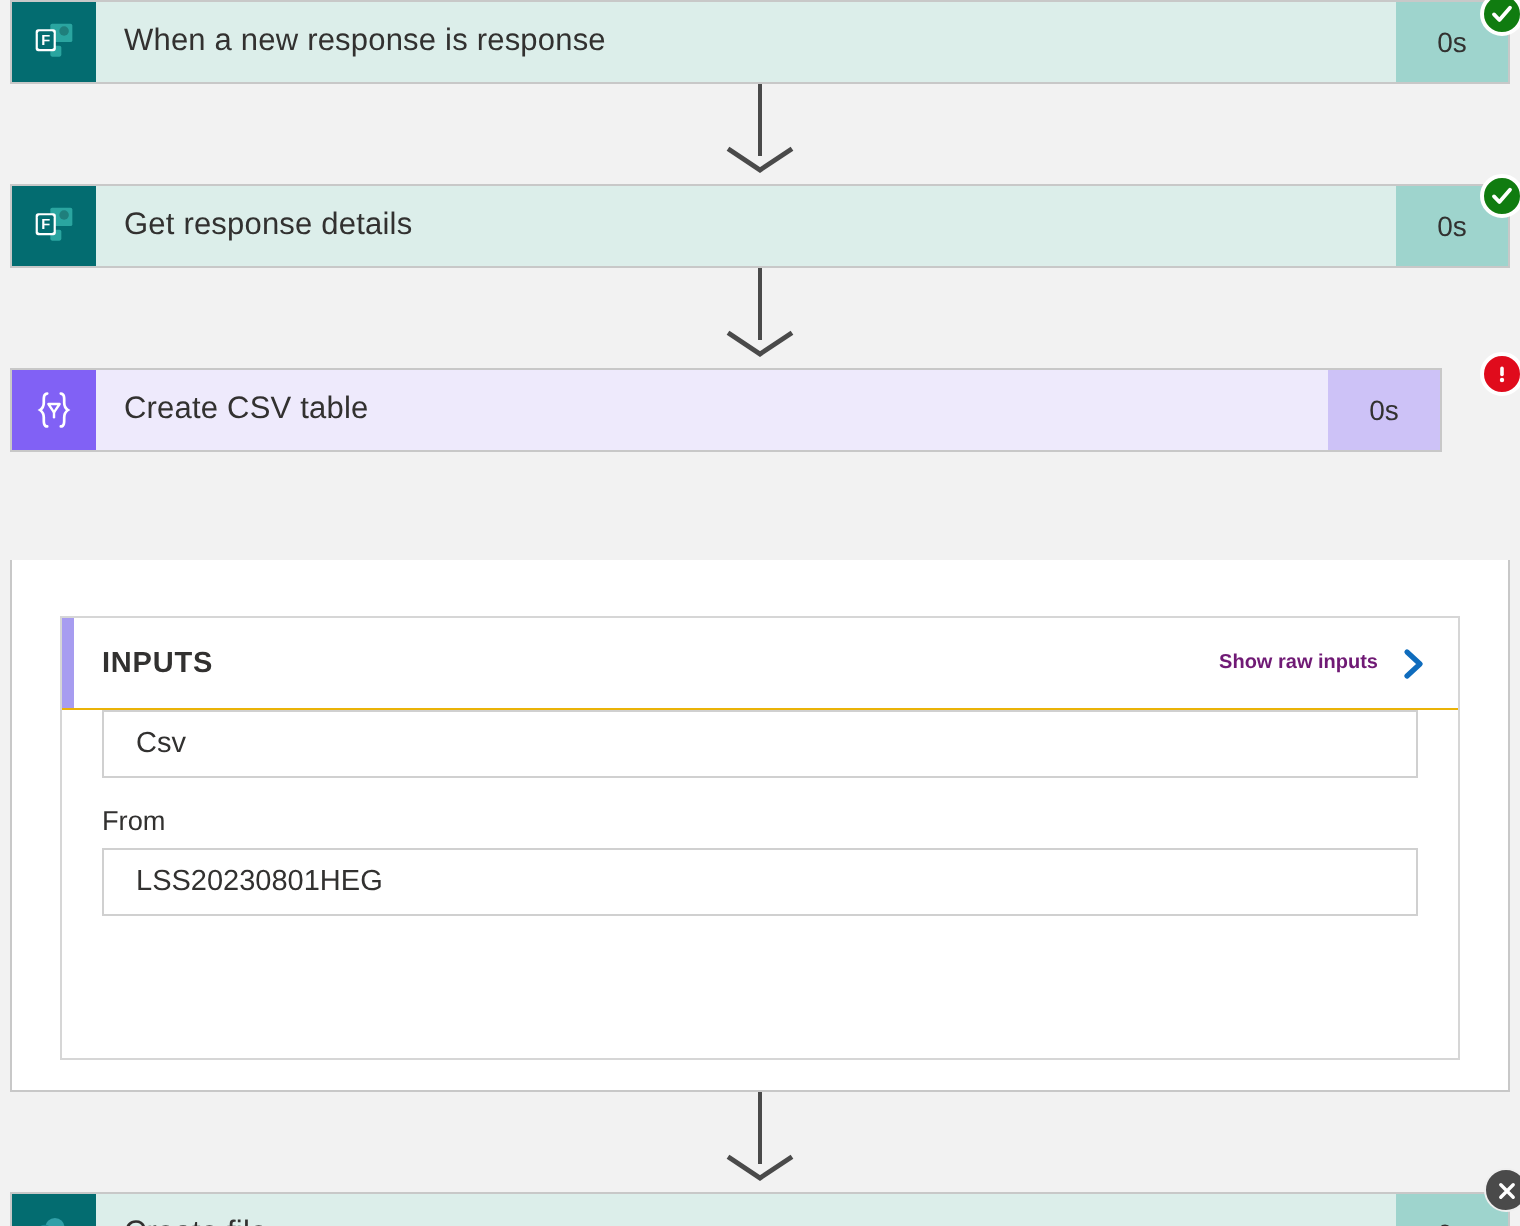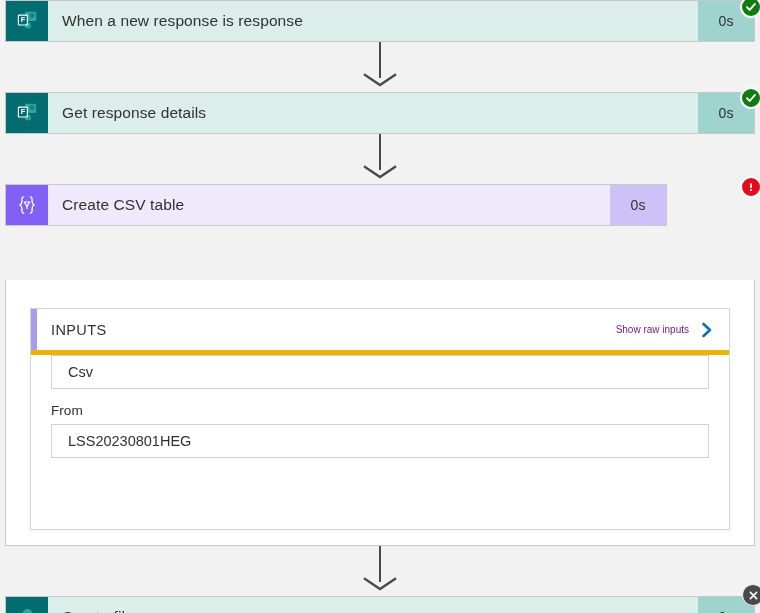--- a/index.html
+++ b/index.html
@@ -126,24 +126,25 @@
 
   .inputs-card {
     position: absolute;
     background: #ffffff;
     border: 1px solid #d6d6d6;
   }
   .inputs-header {
     display: flex;
     align-items: center;
     height: 46px;
-    border-bottom: 5px solid #eab308;
+    border-bottom: 1px solid #eab308;
     position: relative;
     padding-left: 20px;
     padding-right: 14px;
+    font-weight: bold;
   }
   .inputs-header .accent {
     position: absolute;
     left: 0; top: 0; bottom: 0;
     width: 6px;
     background: #a79cf0;
   }
   .inputs-label {
     font-size: 14.5px;
     color: #323130;
@@ -239,21 +240,21 @@
     </svg>
   </div>
 
   <div class="connector" style="top:134px; height:50px;">
     <div class="stem" style="height:36px;"></div>
     <svg class="head" viewBox="0 0 38 16" style="top:30px;">
       <path d="M4 3 L19 13 L34 3" stroke="#4a4a4a" stroke-width="2.4" fill="none" stroke-linecap="square"></path>
     </svg>
   </div>
 
-  <div class="card err" style="left:5px; top:184px; width:662px; height:42px;justify-content:flex-end;">
+  <div class="card err" style="left:5px; top:184px; width:716px; height:42px;justify-content:flex-end;">
     <div class="card-icon">
       <svg width="24" height="24" viewBox="0 0 24 24">
         <path d="M8.6 3.8 C6.6 3.8 6.9 6.6 6.9 8.2 C6.9 10 6.2 11.2 5 12
                  C6.2 12.8 6.9 14 6.9 15.8 C6.9 17.4 6.6 20.2 8.6 20.2" stroke="#ffffff" stroke-width="1.35" fill="none" stroke-linecap="round"></path>
         <path d="M15.4 3.8 C17.4 3.8 17.1 6.6 17.1 8.2 C17.1 10 17.8 11.2 19 12
                  C17.8 12.8 17.1 14 17.1 15.8 C17.1 17.4 17.4 20.2 15.4 20.2" stroke="#ffffff" stroke-width="1.35" fill="none" stroke-linecap="round"></path>
         <path d="M9.2 9 L14.8 9 L12 13.2 Z" stroke="#ffffff" stroke-width="1.2" fill="none" stroke-linejoin="round"></path>
         <line x1="12" y1="13.2" x2="12" y2="15.6" stroke="#ffffff" stroke-width="1.2" stroke-linecap="round"></line>
       </svg>
     </div>

